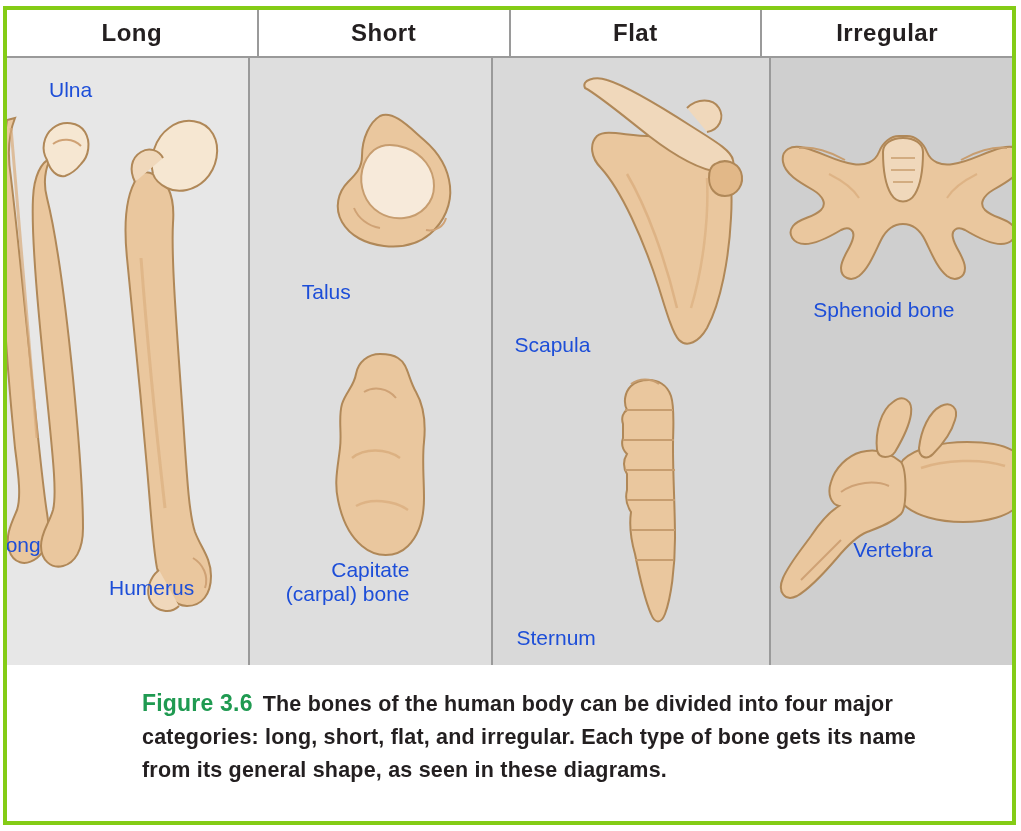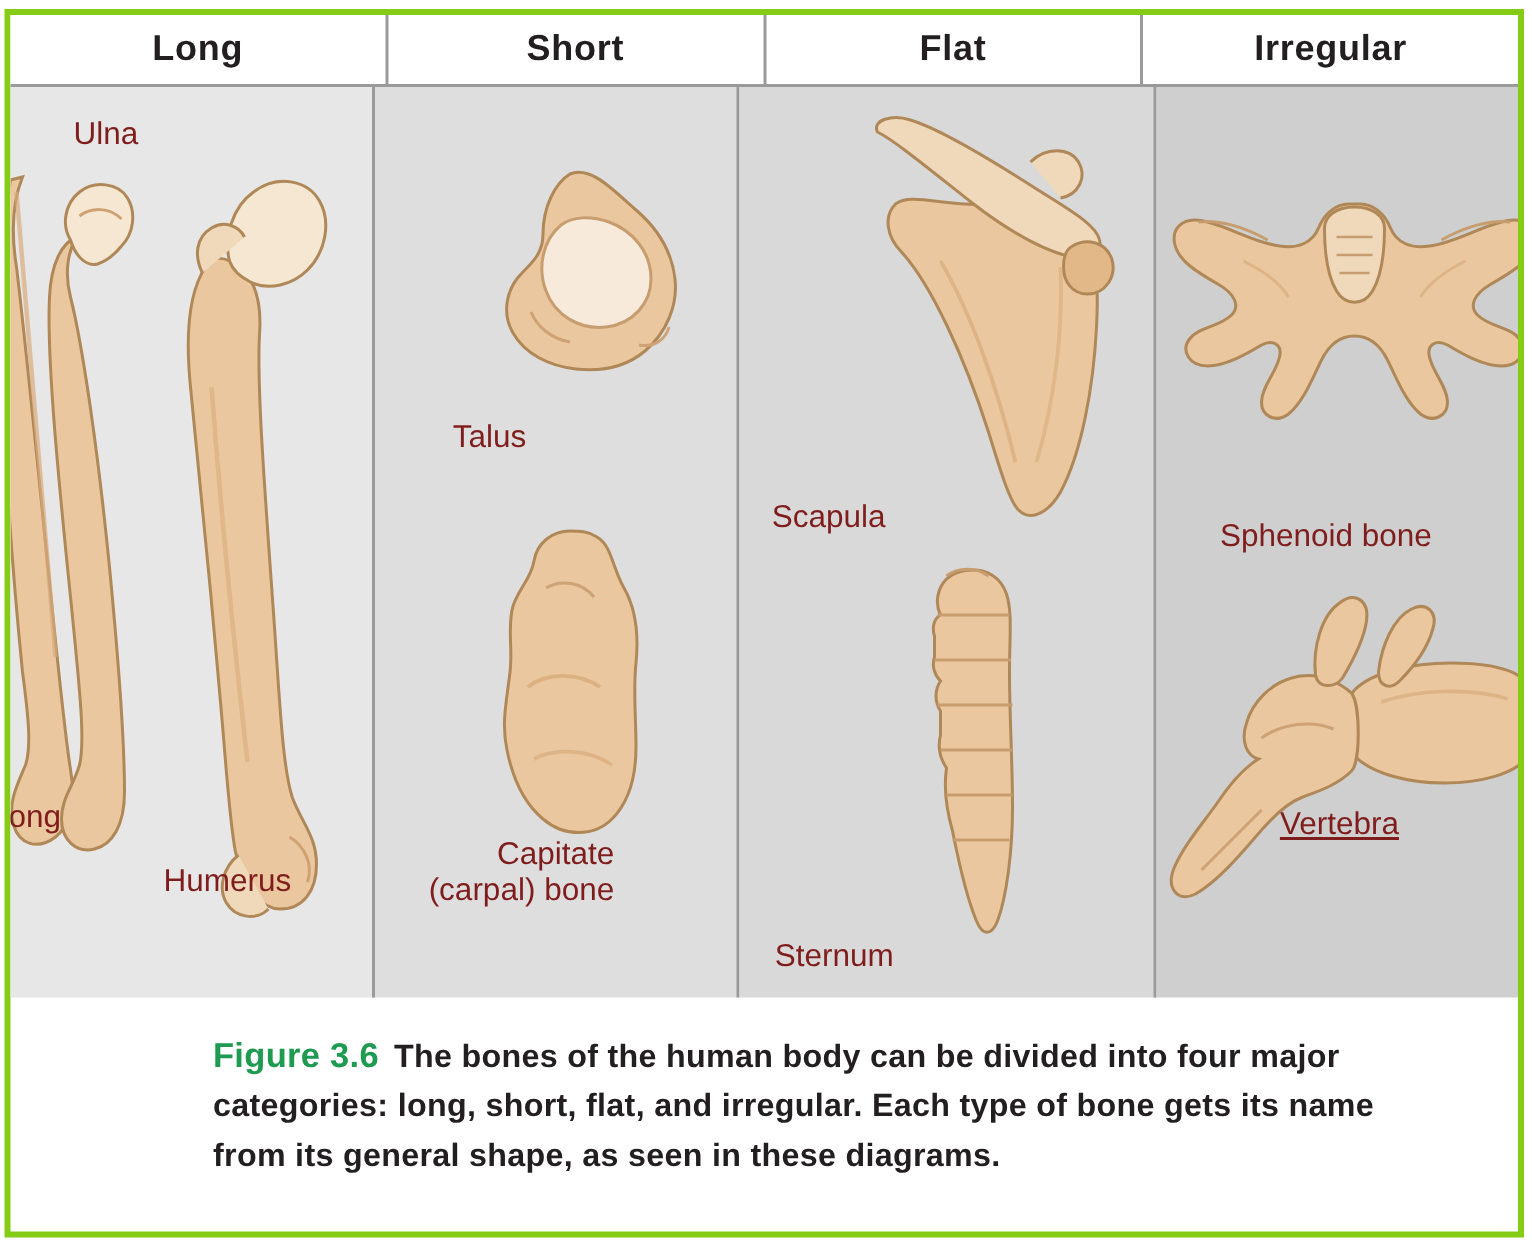--- a/index.html
+++ b/index.html
@@ -84,21 +84,21 @@
   .body-cell:last-child { border-right: none; }
 
   .col-long     { background: #e7e7e7; }
   .col-short    { background: #dedede; }
   .col-flat     { background: #d9d9d9; padding-left: 36px; }
   .col-irregular{ background: #cfcfcf; }
 
   .bone-label {
     position: absolute;
     font-size: 21px;
-    color: #7f1d1d;
+    color: #1d4ed8;
     line-height: 1.15;
     white-space: pre-line;
   }
 
   
   .caption {
     position: absolute;
     left: 135px;
     top: 676px;
     width: 800px;
@@ -281,22 +281,22 @@
                        C 128 40, 120 54, 114 64 C 110 70, 98 72, 96 62 Z" fill="#eac79e" stroke="#b08858" stroke-width="2"></path>
               <path d="M138 60 C 140 42, 148 24, 160 18 C 170 13, 178 20, 174 32
                        C 170 46, 160 58, 152 66 C 146 72, 138 70, 138 60 Z" fill="#eac79e" stroke="#b08858" stroke-width="2"></path>
 
               <path d="M60 104 C 74 94, 94 92, 108 98" fill="none" stroke="#cfa275" stroke-width="2"></path>
               <path d="M140 80 C 162 72, 200 70, 224 78" fill="none" stroke="#d8ab7b" stroke-width="2.5" opacity="0.7"></path>
               <path d="M20 192 C 32 180, 48 164, 60 152" fill="none" stroke="#cfa275" stroke-width="2"></path>
             </g>
           </svg>
 
-          <div class="bone-label" style="left:42px; top:240px;margin-top:48px;">Sphenoid bone</div>
-          <div class="bone-label" style="left:82px; top:480px;text-decoration:underline;">Vertebra</div>
+          <div class="bone-label" style="left:42px; top:240px;">Sphenoid bone</div>
+          <div class="bone-label" style="left:82px; top:480px;">Vertebra</div>
         </div>
 
       </div>
     </div>
 
     <div class="caption">
       <span class="fig-num">Figure 3.6</span><span>The bones of the human body can be divided into four major categories: long, short, flat, and irregular. Each type of bone gets its name from its general shape, as seen in these diagrams.</span>
     </div>
 
   </div>

